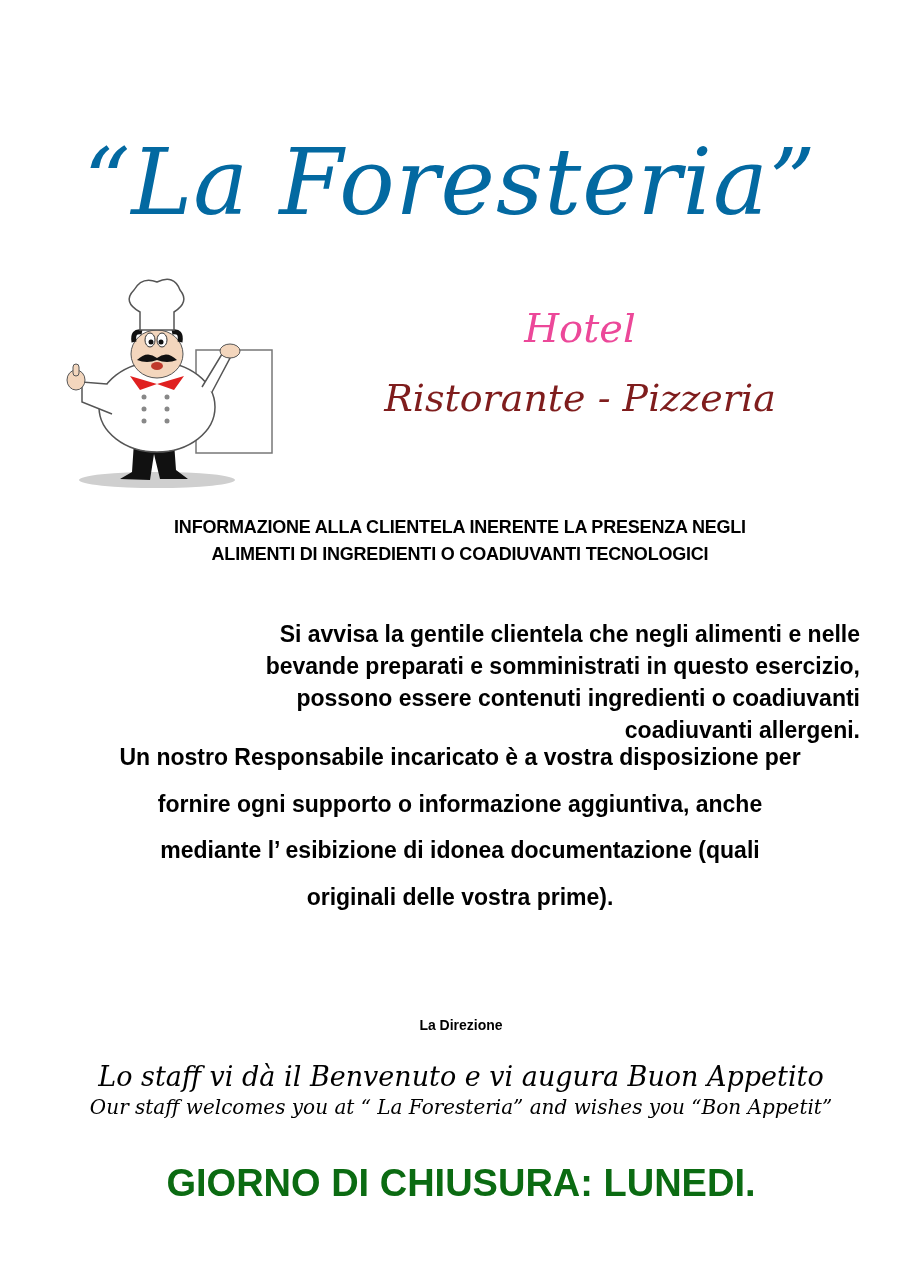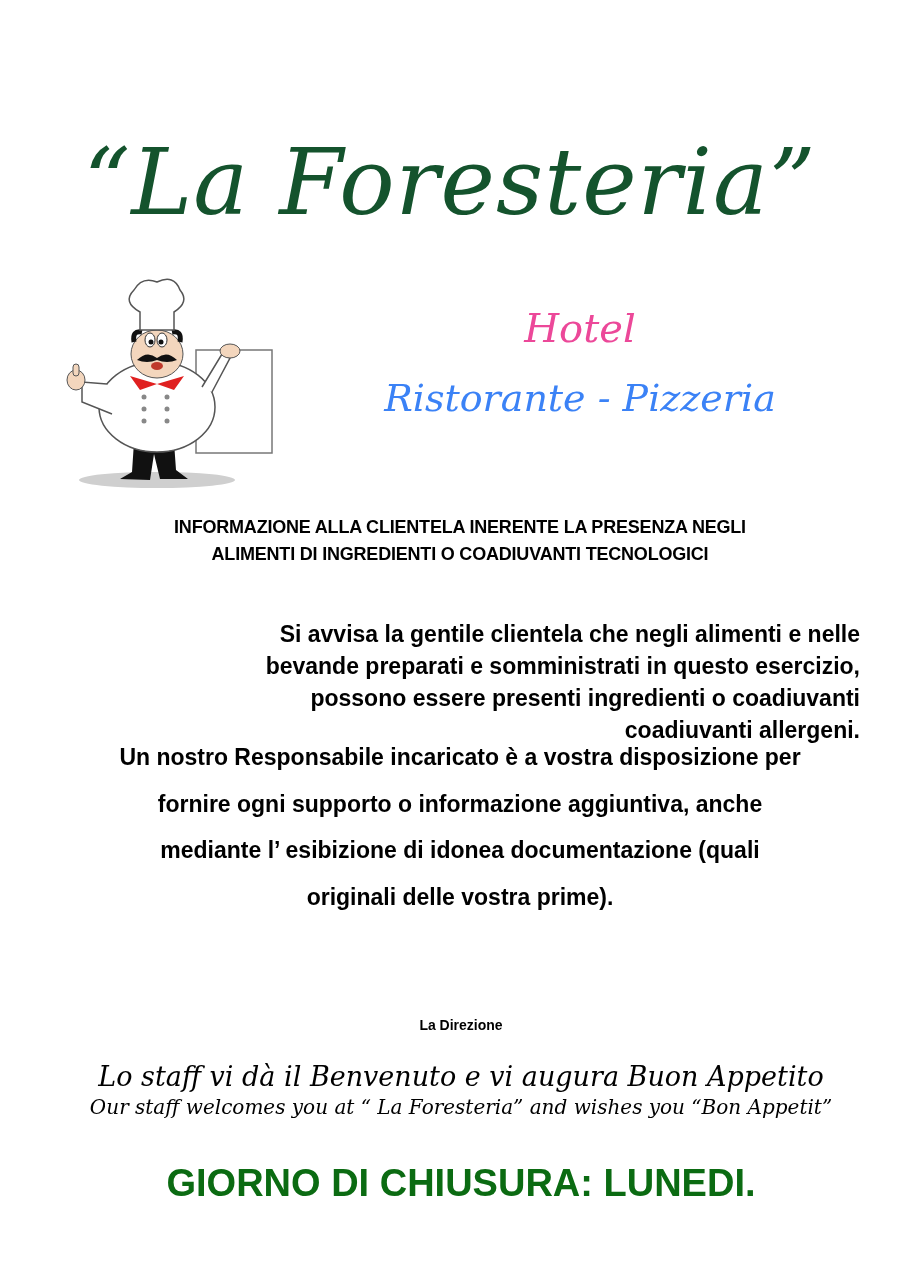--- a/index.html
+++ b/index.html
@@ -1,29 +1,29 @@
 <!DOCTYPE html>
 <html><head>
   <meta charset="utf-8">
   <style>
     html, body { margin: 0; padding: 0; background: #ffffff; }
     body { width: 900px; height: 1275px; position: relative; overflow: hidden; font-family: "Liberation Sans", sans-serif; color: #000; }
     .abs { position: absolute; }
     .title {
       left: 0; width: 900px; top: 118px; text-align: center;
       font-family: "DejaVu Serif", serif; font-style: italic;
-      font-size: 92px; color: #14532d; letter-spacing: 1px; line-height: 130px;
+      font-size: 92px; color: #0369a1; letter-spacing: 1px; line-height: 130px;
     }
     .sub1 {
       left: 380px; width: 400px; top: 300px; text-align: center;
       font-family: "DejaVu Serif", serif; font-style: italic; font-size: 40px; color: #ec4899; line-height: 56px;
     }
     .sub2 {
       left: 370px; width: 420px; top: 370px; text-align: center;
-      font-family: "DejaVu Serif", serif; font-style: italic; font-size: 38px; color: #3b82f6; line-height: 56px;
+      font-family: "DejaVu Serif", serif; font-style: italic; font-size: 38px; color: #7f1d1d; line-height: 56px;
     }
     .chef { left: 62px; top: 272px; width: 230px; height: 220px; }
     .heading {
       left: 70px; width: 780px; top: 514px; text-align: center;
       font-weight: bold; font-size: 18px; line-height: 27px; letter-spacing: -0.2px;
     }
     .para1 {
       left: 60px; width: 800px; top: 618px; text-align: right;
       font-weight: bold; font-size: 23px; line-height: 32px;
     }
@@ -95,21 +95,21 @@
 <div class="abs sub2">Ristorante - Pizzeria</div>
 
 <div class="abs heading">
   <div>INFORMAZIONE ALLA CLIENTELA INERENTE LA PRESENZA NEGLI</div>
   <div>ALIMENTI DI INGREDIENTI O COADIUVANTI TECNOLOGICI</div>
 </div>
 
 <div class="abs para1">
   <div>Si avvisa la gentile clientela che negli alimenti e nelle</div>
   <div>bevande preparati e somministrati in questo esercizio,</div>
-  <div>possono essere presenti ingredienti o coadiuvanti</div>
+  <div>possono essere contenuti ingredienti o coadiuvanti</div>
   <div>coadiuvanti allergeni.</div>
 </div>
 
 <div class="abs para2">
   <div>Un nostro Responsabile incaricato è a vostra disposizione per</div>
   <div>fornire ogni supporto o informazione aggiuntiva, anche</div>
   <div>mediante l’ esibizione di idonea documentazione (quali</div>
   <div>originali delle vostra prime).</div>
 </div>
 

